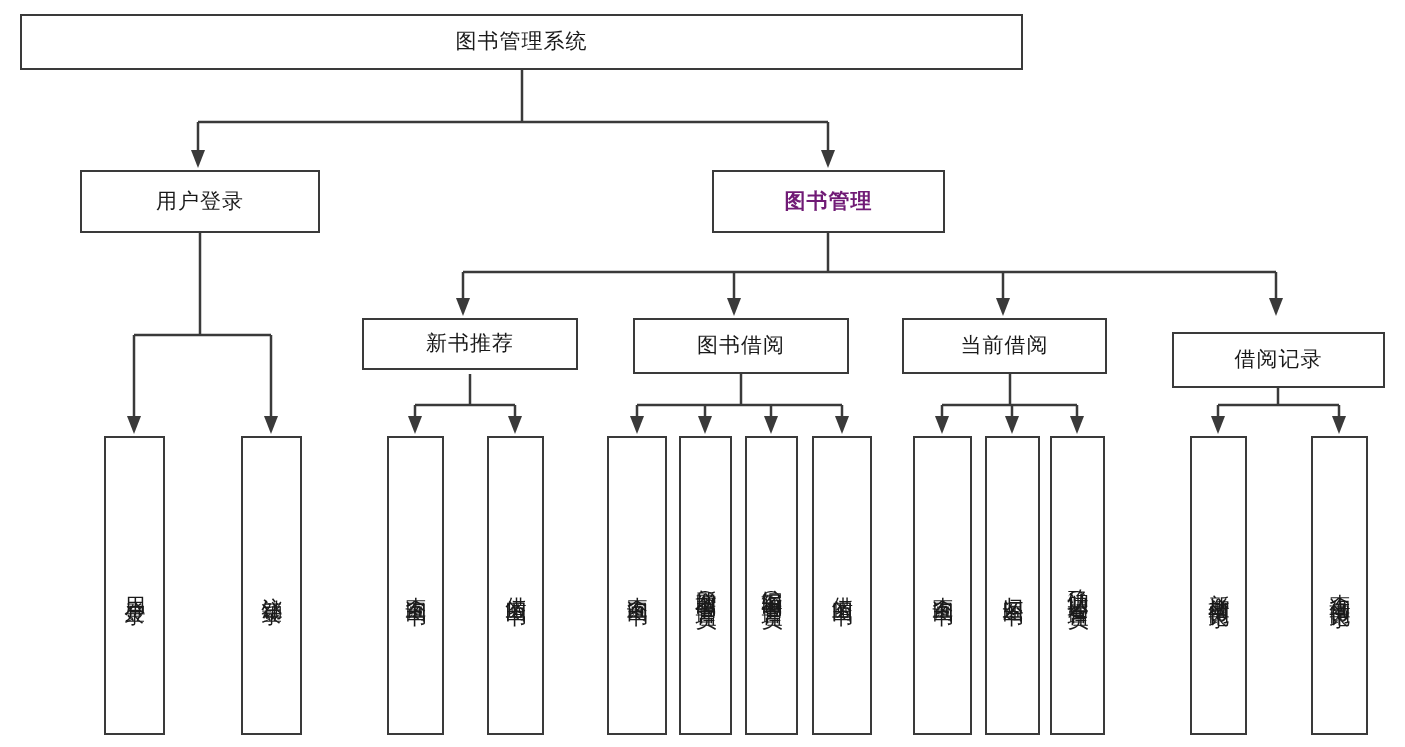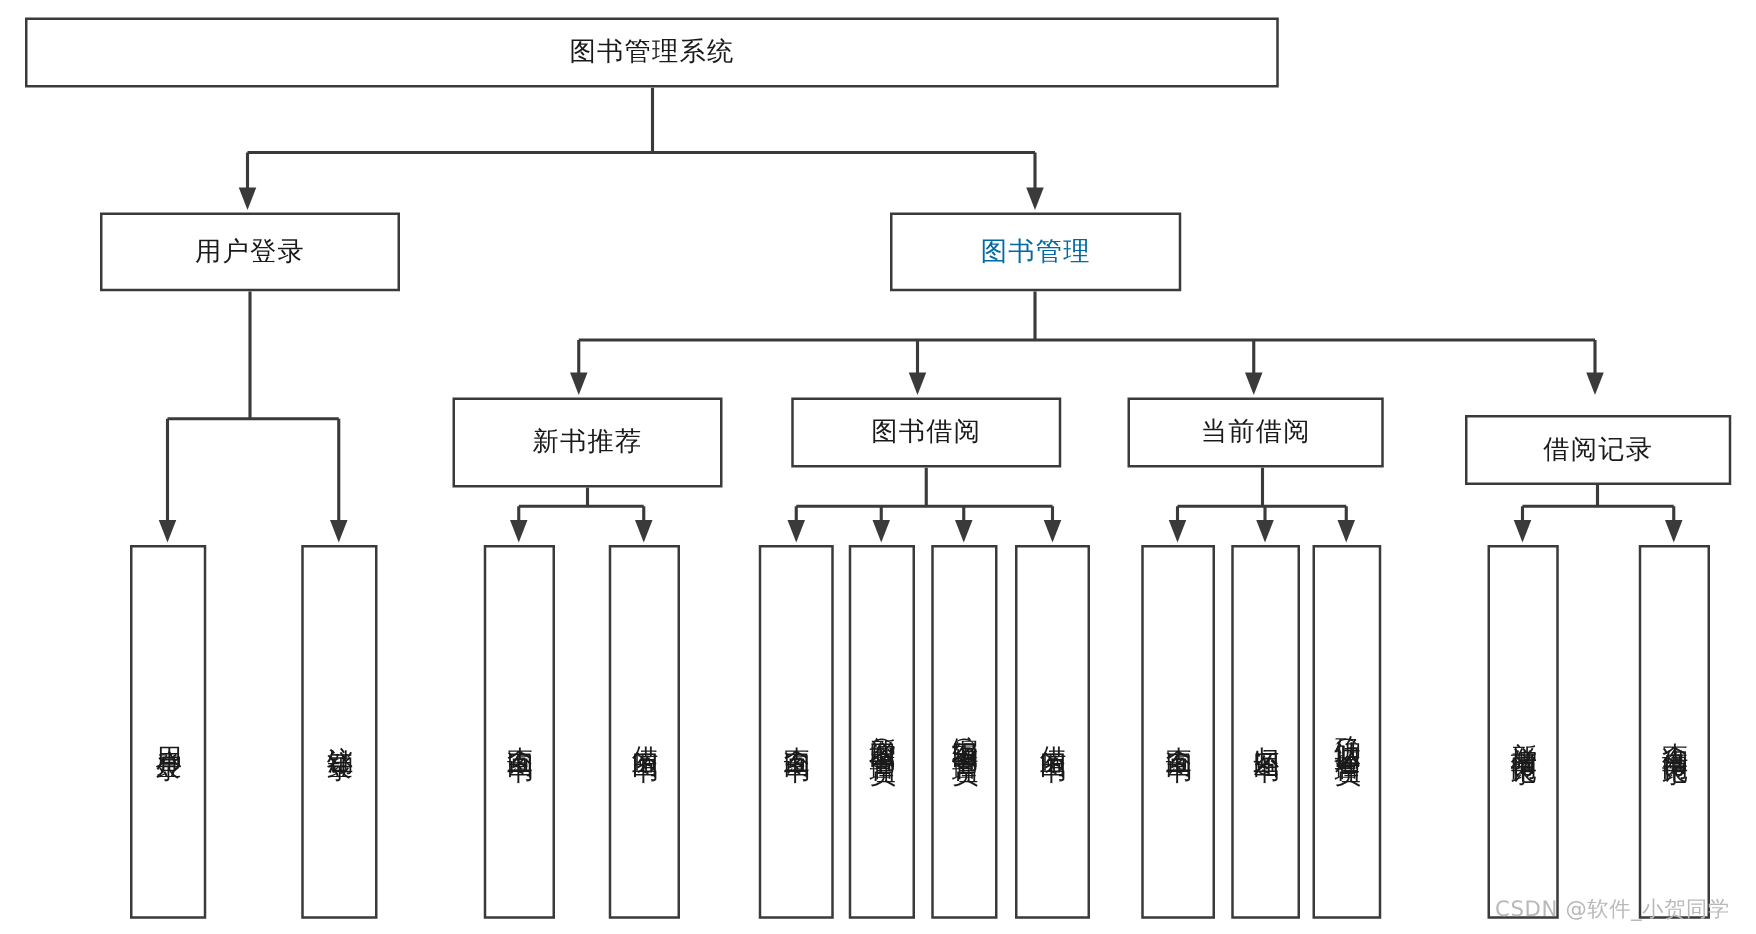--- a/index.html
+++ b/index.html
@@ -126,23 +126,23 @@
       </g>
   </svg>
   <div id="node-layer">
       <div class="node-box horizontal" style="left: 20px; top: 14px; width: 1003px; height: 56px; border-color: rgb(58, 58, 58);">
         <span class="node-label" style="color: rgb(26, 26, 26);">图书管理系统</span>
       </div>
       <div class="node-box horizontal" style="left: 80px; top: 170px; width: 240px; height: 63px; border-color: rgb(58, 58, 58);">
         <span class="node-label" style="color: rgb(26, 26, 26);">用户登录</span>
       </div>
       <div class="node-box horizontal" style="left: 712px; top: 170px; width: 233px; height: 63px; border-color: rgb(58, 58, 58);">
-        <span class="node-label" style="color: #0369a1;">图书管理</span>
+        <span class="node-label" style="color: #701a75; font-weight: bold;">图书管理</span>
       </div>
-      <div class="node-box horizontal" style="left: 362px; top: 318px; width: 216px; height: 72px; border-color: rgb(58, 58, 58);">
+      <div class="node-box horizontal" style="left: 362px; top: 318px; width: 216px; height: 52px; border-color: rgb(58, 58, 58);">
         <span class="node-label" style="color: rgb(26, 26, 26);">新书推荐</span>
       </div>
       <div class="node-box horizontal" style="left: 633px; top: 318px; width: 216px; height: 56px; border-color: rgb(58, 58, 58);">
         <span class="node-label" style="color: rgb(26, 26, 26); text-align: right;">图书借阅</span>
       </div>
       <div class="node-box horizontal" style="left: 902px; top: 318px; width: 205px; height: 56px; border-color: rgb(58, 58, 58);">
         <span class="node-label" style="color: rgb(26, 26, 26);">当前借阅</span>
       </div>
       <div class="node-box horizontal" style="left: 1172px; top: 332px; width: 213px; height: 56px; border-color: rgb(58, 58, 58);">
         <span class="node-label" style="color: rgb(26, 26, 26);">借阅记录</span>
@@ -180,14 +180,13 @@
       <div class="node-box vertical" style="left: 1050px; top: 436px; width: 55px; height: 299px; border-color: rgb(58, 58, 58);">
         <span class="node-label" style="color: rgb(26, 26, 26);">确认归还（管理员）</span>
       </div>
       <div class="node-box vertical" style="left: 1190px; top: 436px; width: 57px; height: 299px; border-color: rgb(58, 58, 58);">
         <span class="node-label" style="color: rgb(26, 26, 26);">新增借阅记录</span>
       </div>
       <div class="node-box vertical" style="left: 1311px; top: 436px; width: 57px; height: 299px; border-color: rgb(58, 58, 58);">
         <span class="node-label" style="color: rgb(26, 26, 26);">查询借阅记录</span>
       </div>
     </div>
-  <div class="watermark" style="left: 1196px; top: 716px; color: rgb(185, 185, 185);">CSDN @软件_小贺同学</div>
 </div>
 
 </body></html>

